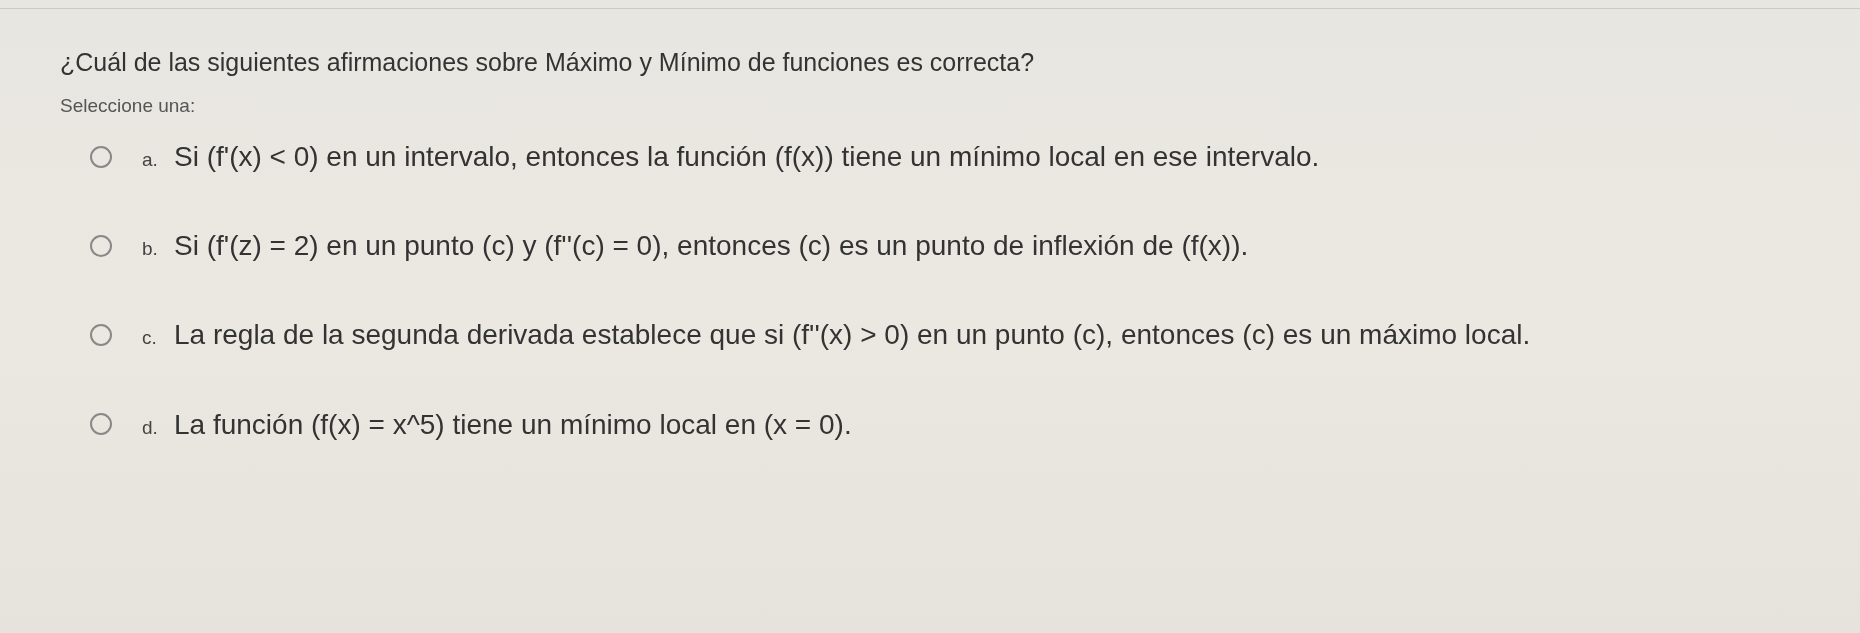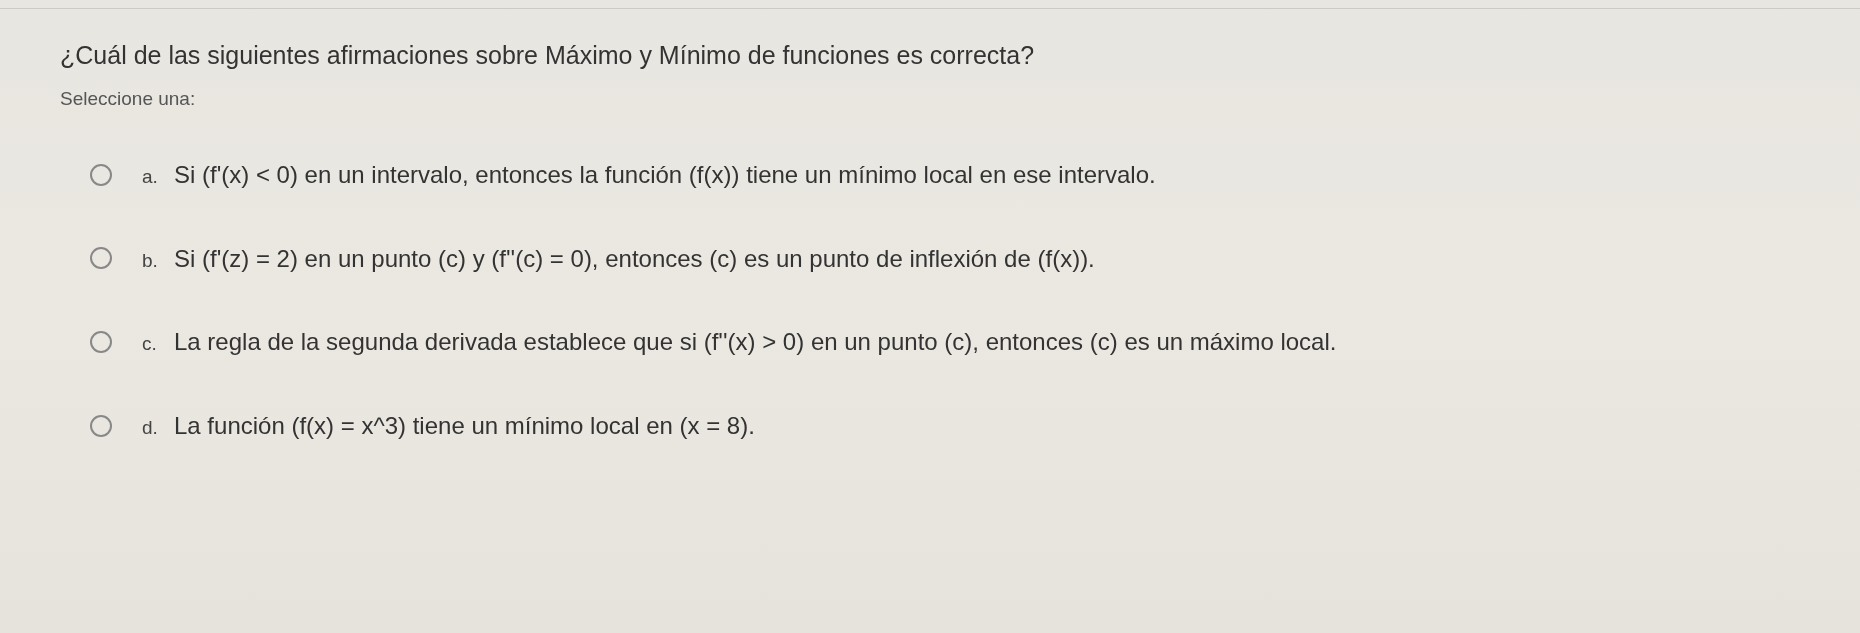--- a/index.html
+++ b/index.html
@@ -23,26 +23,26 @@
       left: 0;
       right: 0;
       height: 1px;
       background: rgba(120,120,120,0.25);
     }
     .question-text {
       font-size: 25px;
       font-weight: 400;
       color: #333;
       margin-bottom: 18px;
-      margin-top: 1px;
+      margin-top: 8px;
     }
     .instruction {
       font-size: 19px;
       color: #555;
-      margin-bottom: 48px;
+      margin-bottom: 20px;
     }
     .options {
       display: flex;
       flex-direction: column;
       gap: 50px;
       padding-left: 30px;
     }
     .option-row {
       display: flex;
       align-items: center;
@@ -63,21 +63,21 @@
       gap: 12px;
       font-size: 24px;
       color: #333;
     }
     .option-letter {
       font-size: 19px;
       color: #444;
       min-width: 20px;
     }
     .option-text {
-      font-size: 24px;
+      font-size: 28px;
       line-height: 1.4;
     }
   </style>
 </head>
 <body>
 
 <div class="question-text">¿Cuál de las siguientes afirmaciones sobre Máximo y Mínimo de funciones es correcta?</div>
 <div class="instruction">Seleccione una:</div>
 
 <div class="options">
@@ -103,17 +103,17 @@
     <div class="option-content">
       <span class="option-letter">c.</span>
       <span class="option-text">La regla de la segunda derivada establece que si (f''(x) &gt; 0) en un punto (c), entonces (c) es un máximo local.</span>
     </div>
   </div>
 
   <div class="option-row">
     <div class="radio"></div>
     <div class="option-content">
       <span class="option-letter">d.</span>
-      <span class="option-text">La función (f(x) = x^3) tiene un mínimo local en (x = 8).</span>
+      <span class="option-text">La función (f(x) = x^5) tiene un mínimo local en (x = 0).</span>
     </div>
   </div>
 
 </div>
 
 </body></html>

